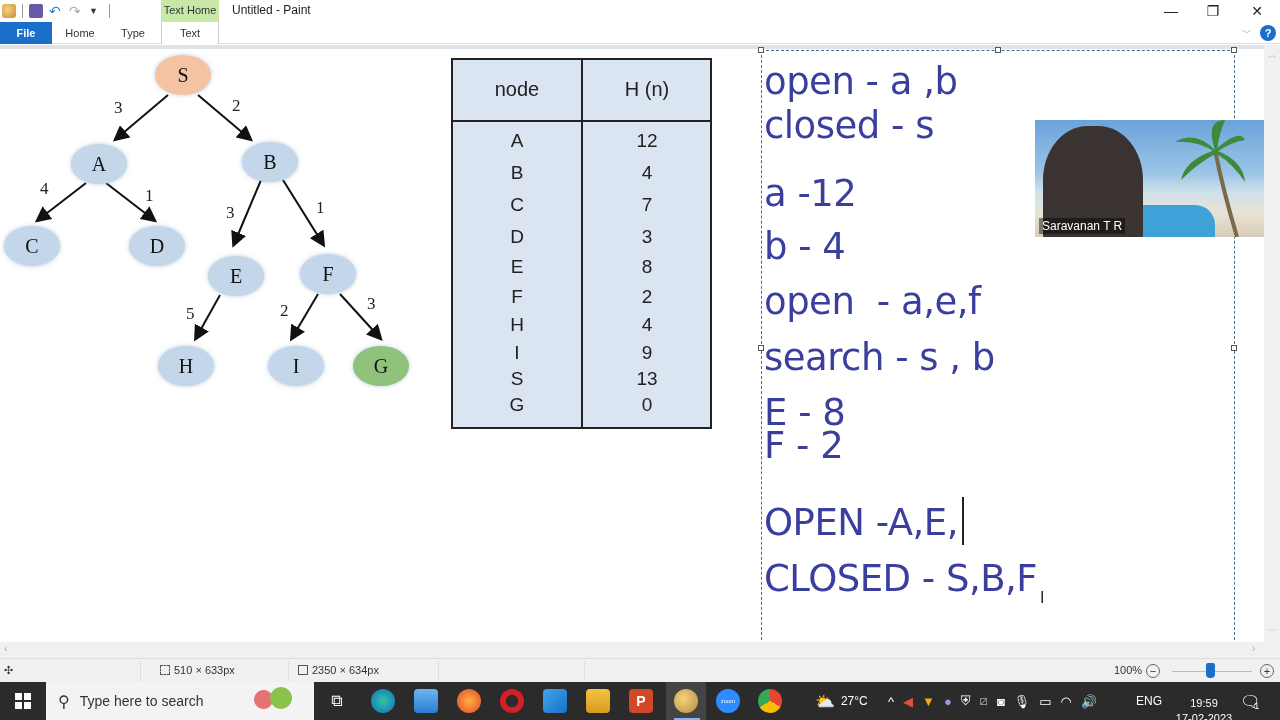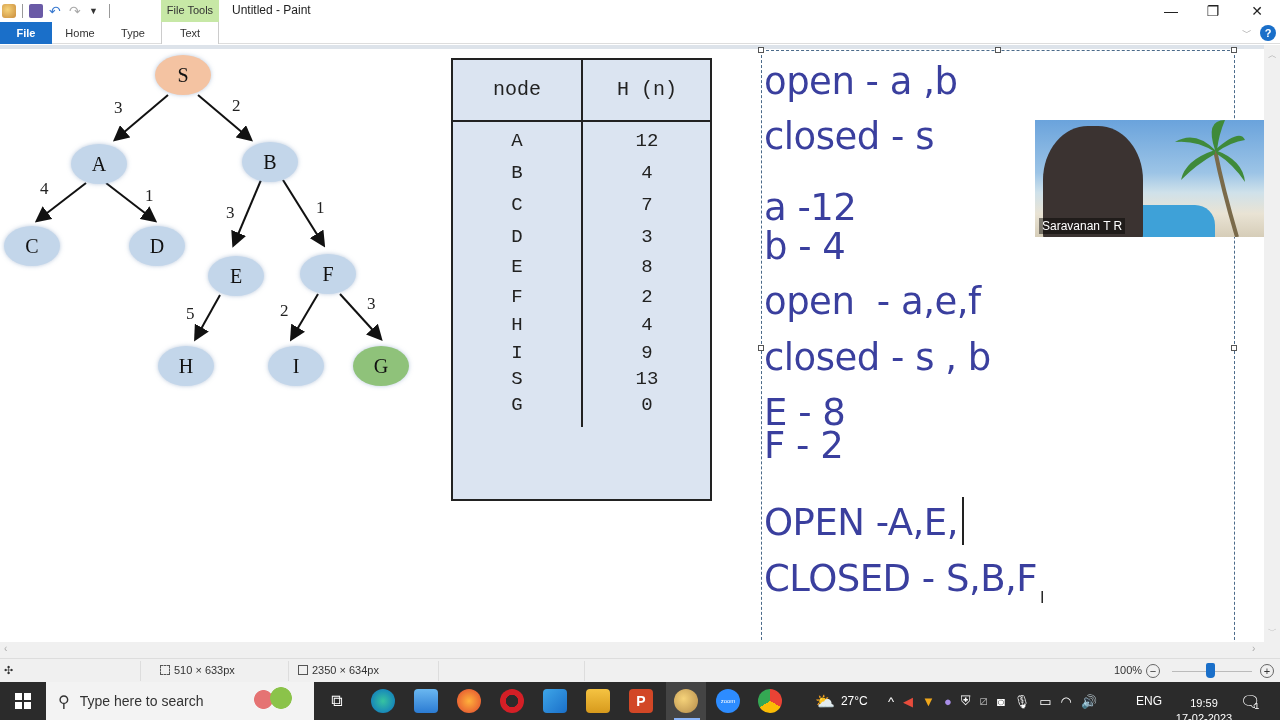--- a/index.html
+++ b/index.html
@@ -26,21 +26,21 @@
 .taskbar{position:absolute;left:0;top:682px;width:1280px;height:38px;background:#2b2b2b}
 .start{position:absolute;left:0;top:0;width:46px;height:38px;display:flex;align-items:center;justify-content:center}
 .searchbox{position:absolute;left:46px;top:0;width:268px;height:38px;background:#f3f3f3;display:flex;align-items:center;padding-left:12px;font-size:14px;color:#333}
 .tbicon{position:absolute;top:7px;width:24px;height:24px;border-radius:4px}
 .tray{position:absolute;top:0;height:38px;display:flex;align-items:center;color:#fff;font-size:12px}
 
 .tree{position:absolute;left:0;top:50px;width:430px;height:350px}
 .node{position:absolute;width:56px;height:40px;border-radius:50%;background:#c3d6ea;font-family:"Liberation Serif",serif;font-size:20px;text-align:center;line-height:40px;color:#111;box-shadow:0 0 4px rgba(120,150,190,.5)}
 .elabel{position:absolute;font-family:"Liberation Serif",serif;font-size:17px;color:#222}
 
-.htable{position:absolute;left:451px;top:58px;width:261px;height:443px;border:2px solid #222;background:#dbe4f1;font-family:Liberation Mono, monospace}
+.htable{position:absolute;left:451px;top:58px;width:261px;height:371px;border:2px solid #222;background:#dbe4f1;font-family:Liberation Sans, sans-serif}
 .htable .hdr{position:absolute;left:0;top:0;width:257px;height:62px;border-bottom:2px solid #222}
 .htable .vline{position:absolute;left:128px;top:0;width:2px;height:367px;background:#222}
 .htable .hcell{position:absolute;top:18px;font-size:20px;color:#222;width:128px;text-align:center}
 .trow{position:absolute;width:257px;height:30px;font-size:19px;color:#222}
 .trow span{position:absolute;width:128px;text-align:center}
 
 .textbox{position:absolute;left:761px;top:50px;width:474px;height:600px;border:1px dashed #4a6a8a;border-bottom:none}
 .handle{position:absolute;width:6px;height:6px;border:1px solid #555;background:#fff}
 .tline{position:absolute;left:764px;font-size:37px;color:#3a3f9e;white-space:pre;font-family:"DejaVu Sans",sans-serif;letter-spacing:-0.5px}
 .caret{position:absolute;left:962px;top:497px;width:2px;height:48px;background:#222}
@@ -57,21 +57,21 @@
 <div class="titlebar">
   <div class="qat">
     <span class="qicon" style="background:radial-gradient(circle at 40% 40%,#f6d37a,#c98b3a);border-radius:3px"></span>
     <span class="sep"></span>
     <span class="qicon" style="background:#6a5aa6;border-radius:2px"></span>
     <span class="qicon" style="color:#3a7ad0;font-size:14px;line-height:14px">↶</span>
     <span class="qicon" style="color:#aaa;font-size:14px;line-height:14px">↷</span>
     <span class="qicon" style="font-size:9px;line-height:14px;color:#333">▼</span>
     <span class="sep"></span>
   </div>
-  <div class="texttools">File Tools</div>
+  <div class="texttools">Text Home</div>
   <div class="wtitle">Untitled - Paint</div>
   <div class="winctl" style="left:1148px">—</div>
   <div class="winctl" style="left:1190px">❐</div>
   <div class="winctl" style="left:1234px">✕</div>
 </div>
 
 <div class="ribbon">
   <div class="tab file">File</div>
   <div class="tab" style="left:56px;width:48px">Home</div>
   <div class="tab" style="left:110px;width:46px">Type</div>
@@ -172,25 +172,25 @@
 </div>
 
 <div class="textbox">
   <div class="handle" style="left:-4px;top:-4px"></div>
   <div class="handle" style="left:233px;top:-4px"></div>
   <div class="handle" style="left:469px;top:-4px"></div>
   <div class="handle" style="left:-4px;top:294px"></div>
   <div class="handle" style="left:469px;top:294px"></div>
 </div>
 <div class="tline" style="top:60px">open - a ,b</div>
-<div class="tline" style="top:115px">closed - s</div>
-<div class="tline" style="top:186px">a -12</div>
+<div class="tline" style="top:104px">closed - s</div>
+<div class="tline" style="top:172px">a -12</div>
 <div class="tline" style="top:225px">b - 4</div>
 <div class="tline" style="top:280px">open  - a,e,f</div>
-<div class="tline" style="top:336px">closed - s , b</div>
+<div class="tline" style="top:336px">search - s , b</div>
 <div class="tline" style="top:391px">E - 8</div>
 <div class="tline" style="top:424px">F - 2</div>
 <div class="tline" style="top:501px">OPEN -A,E,</div>
 <div class="tline" style="top:557px">CLOSED - S,B,F</div>
 <div class="caret"></div>
 <div class="ibeam">I</div>
 
 <div class="video">
   <div class="shirt"></div>
   <div class="person"></div>

